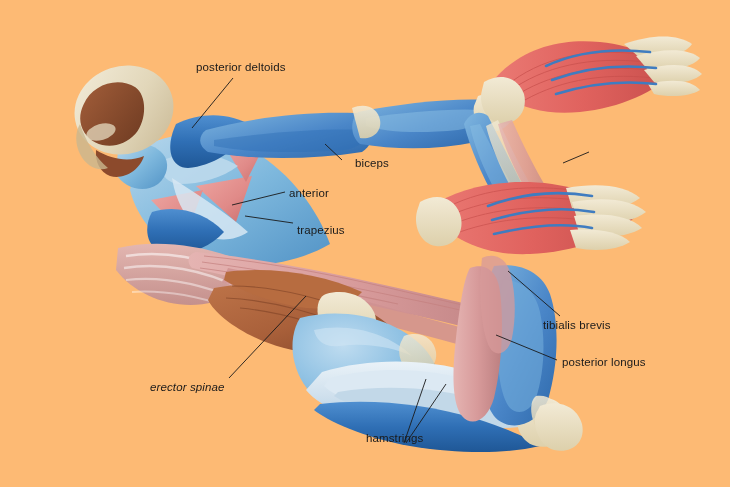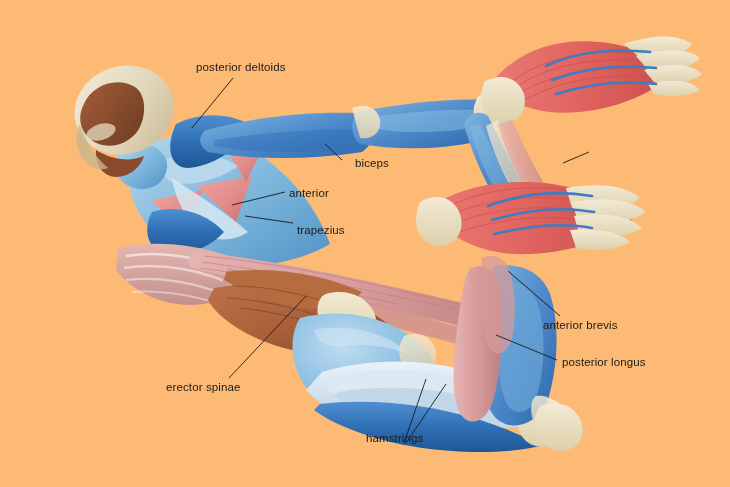--- a/index.html
+++ b/index.html
@@ -281,21 +281,21 @@
 
 <div class="lbl" style="left:196px;top:61px;">posterior deltoids</div>
 
 <div class="lbl" style="left:346px;top:157px;margin-left:9px;">biceps</div>
 
 <div class="lbl" style="left:289px;top:187px;">anterior</div>
 
 <div class="lbl" style="left:297px;top:224px;">trapezius</div>
 
 
-<div class="lbl" style="left:543px;top:319px;">anterior brevis</div>
+<div class="lbl" style="left:543px;top:319px;">tibialis brevis</div>
 
 <div class="lbl" style="left:562px;top:356px;">posterior longus</div>
 
-<div class="lbl" style="left:166px;top:381px;">erector spinae</div>
+<div class="lbl" style="left:150px;top:381px;font-style:italic;">erector spinae</div>
 
 <div class="lbl" style="left:366px;top:432px;">hamstrings</div>
 
 </div>
 
 </body></html>

